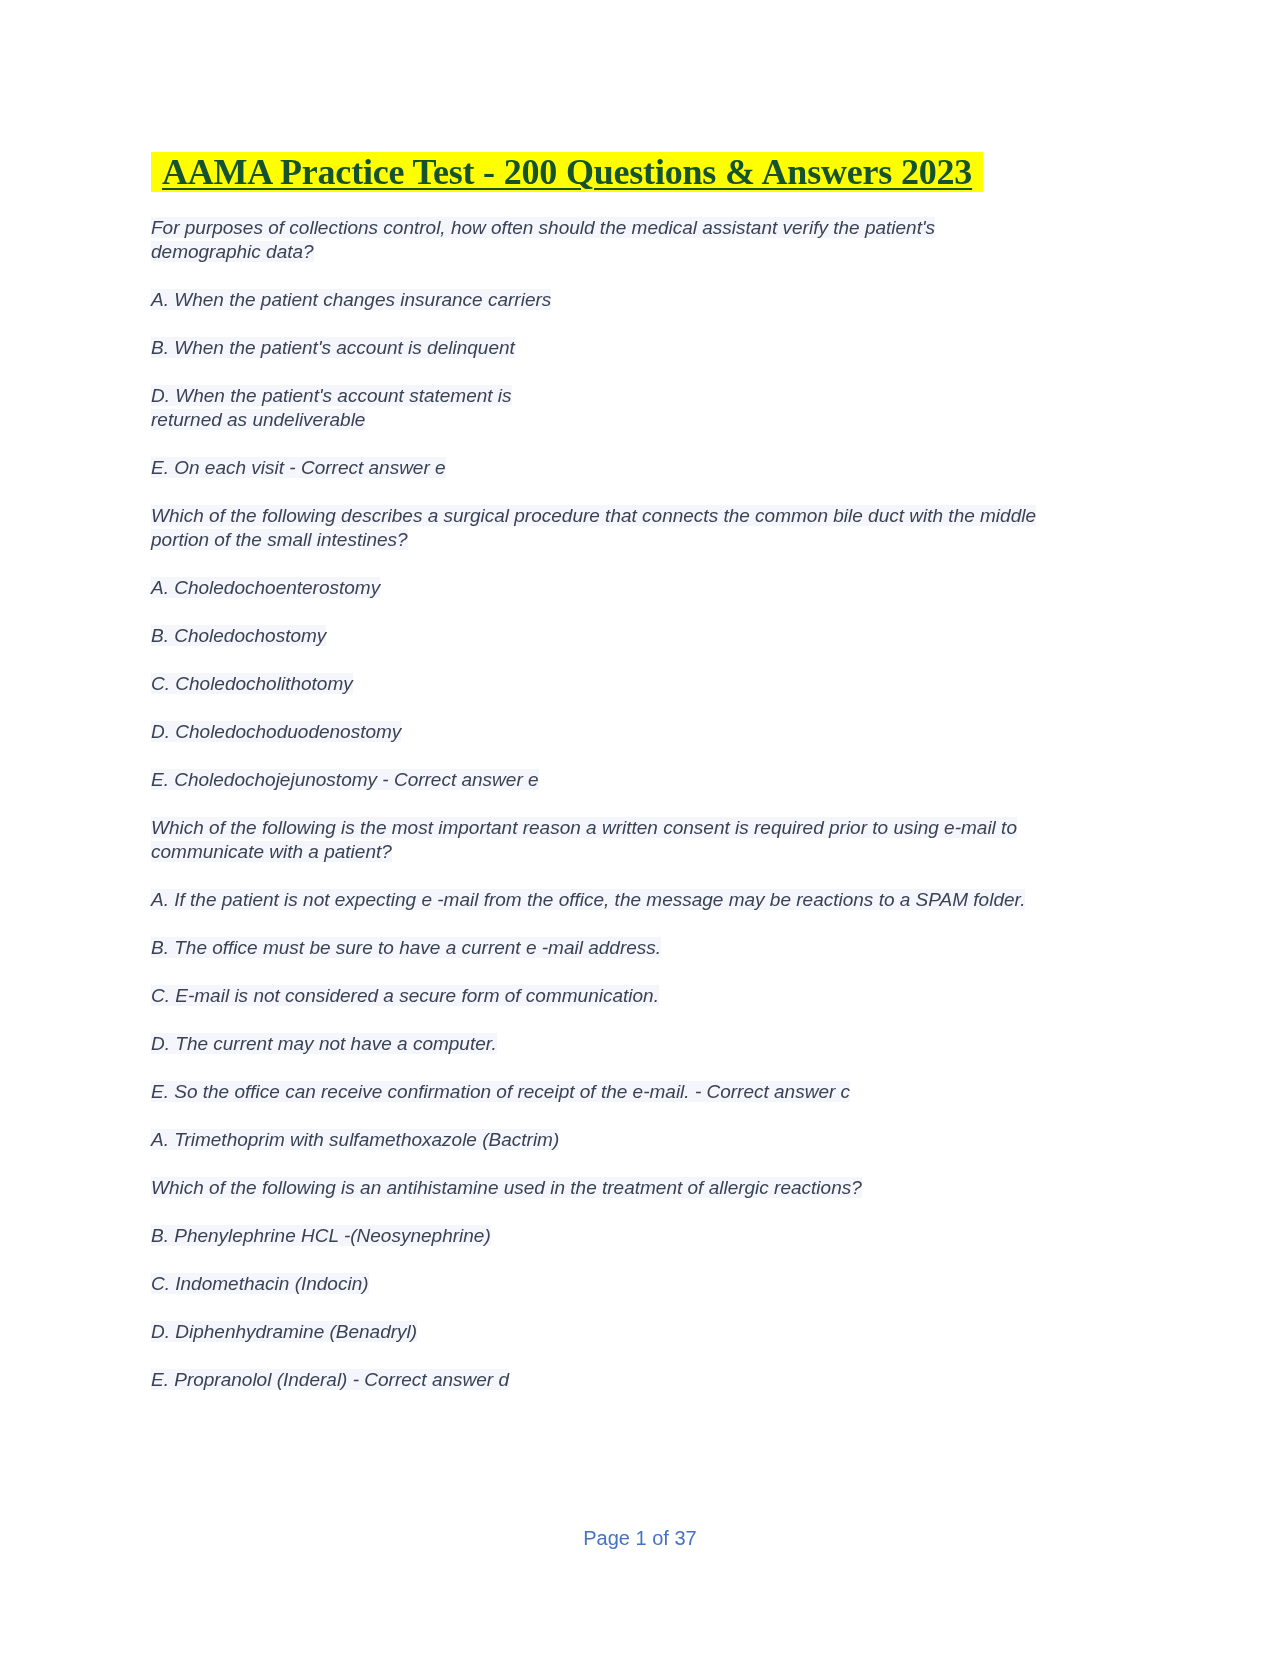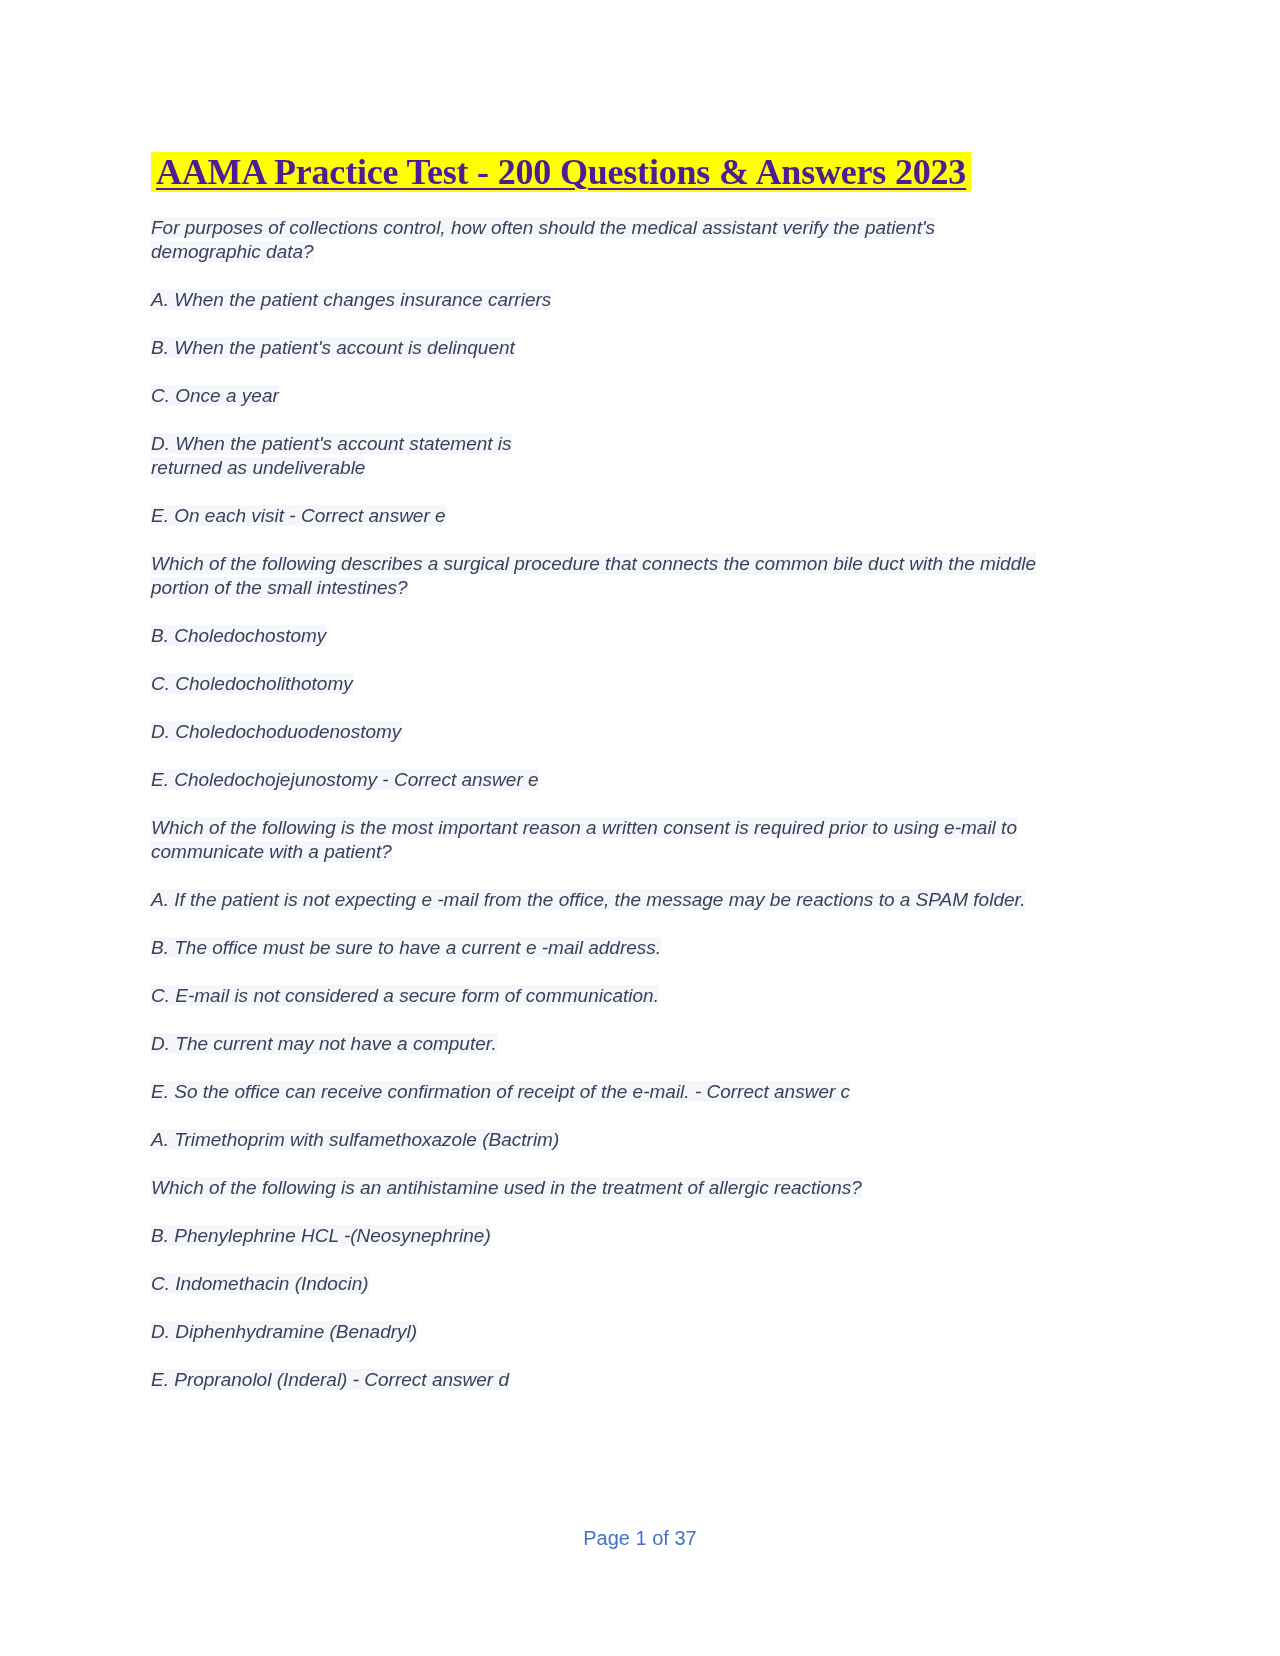--- a/index.html
+++ b/index.html
@@ -18,26 +18,26 @@
     }
     .title-wrap {
       margin: 0 0 22px 0;
       line-height: 44px;
       height: 44px;
     }
     .title {
       font-family: "Liberation Serif", serif;
       font-weight: bold;
       font-size: 36px;
-      color: #4c1d95;
+      color: #14532d;
       background: #ffff00;
       text-decoration: underline;
       text-decoration-thickness: 2px;
       text-underline-offset: 4px;
-      padding: 0 5px;
+      padding: 0 11px;
       letter-spacing: -0.2px;
     }
     .para {
       margin: 0 0 24px 0;
       font-size: 19px;
       line-height: 24px;
       color: #3a4254;
       font-style: italic;
     }
     .para span.hl {
@@ -62,24 +62,24 @@
 
 <div class="page">
   <div class="title-wrap">
     <span class="title">AAMA Practice Test - 200 Questions &amp; Answers 2023</span>
   </div>
 
   <div id="questions">
       <p class="para question"><span class="hl">For purposes of collections control, how often should the medical assistant verify the patient's</span><br><span class="hl">demographic data?</span></p>
       <p class="para option"><span class="hl">A. When the patient changes insurance carriers</span></p>
       <p class="para option"><span class="hl">B. When the patient's account is delinquent</span></p>
-      <p class="para option"><span class="hl">C. Once a year</span></p>
       <p class="para option"><span class="hl">D. When the patient's account statement is</span><br><span class="hl">returned as undeliverable</span></p>
       <p class="para option"><span class="hl">E. On each visit - Correct answer e</span></p>
       <p class="para question"><span class="hl">Which of the following describes a surgical procedure that connects the common bile duct with the middle</span><br><span class="hl">portion of the small intestines?</span></p>
+      <p class="para option"><span class="hl">A. Choledochoenterostomy</span></p>
       <p class="para option"><span class="hl">B. Choledochostomy</span></p>
       <p class="para option"><span class="hl">C. Choledocholithotomy</span></p>
       <p class="para option"><span class="hl">D. Choledochoduodenostomy</span></p>
       <p class="para option"><span class="hl">E. Choledochojejunostomy - Correct answer e</span></p>
       <p class="para question"><span class="hl">Which of the following is the most important reason a written consent is required prior to using e-mail to</span><br><span class="hl">communicate with a patient?</span></p>
       <p class="para option"><span class="hl">A. If the patient is not expecting e -mail from the office, the message may be reactions to a SPAM folder.</span></p>
       <p class="para option"><span class="hl">B. The office must be sure to have a current e -mail address.</span></p>
       <p class="para option"><span class="hl">C. E-mail is not considered a secure form of communication.</span></p>
       <p class="para option"><span class="hl">D. The current may not have a computer.</span></p>
       <p class="para option"><span class="hl">E. So the office can receive confirmation of receipt of the e-mail. - Correct answer c</span></p>

